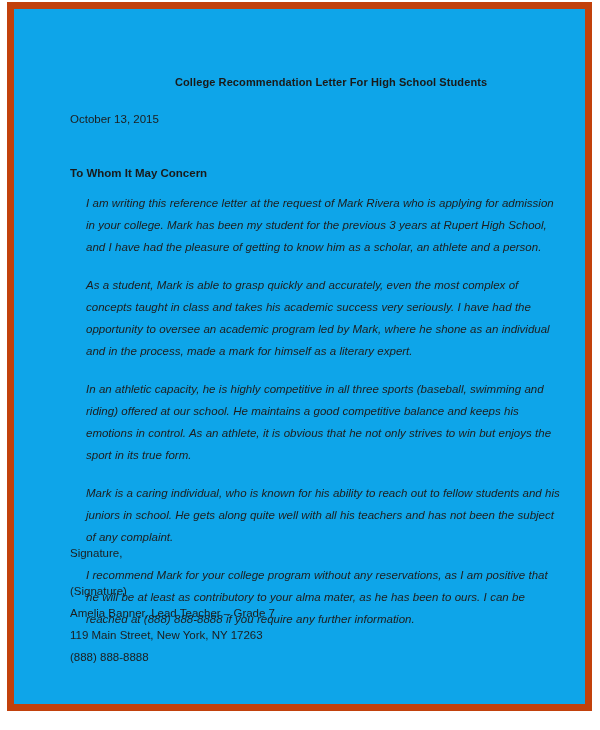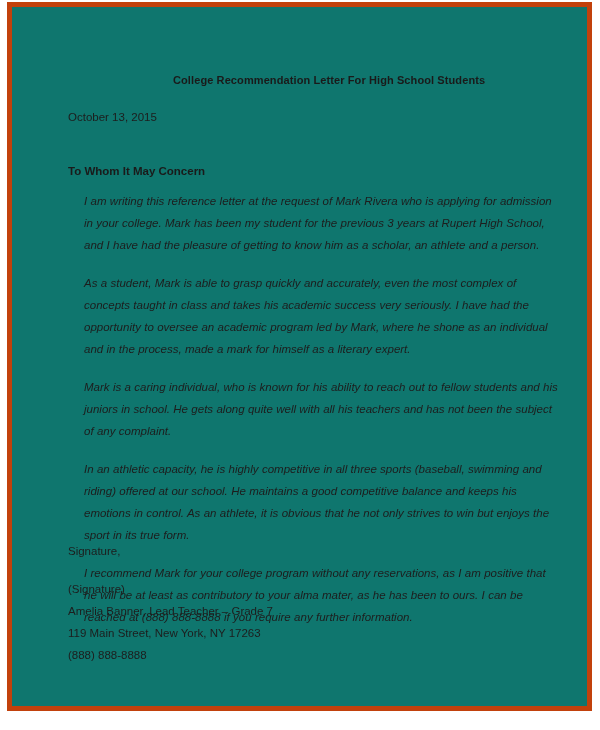--- a/index.html
+++ b/index.html
@@ -14,22 +14,22 @@
     font-family: "Liberation Sans", sans-serif;
     -webkit-font-smoothing: antialiased;
   }
 
   .page {
     position: absolute;
     left: 7px;
     top: 2px;
     width: 585px;
     height: 709px;
-    background: #0f766e;
-    border: 5px solid #c2410c;
+    background: #0ea5e9;
+    border: 7px solid #c2410c;
     box-sizing: border-box;
   }
 
   .page-inner {
     position: absolute;
     left: 48px;
     top: 0;
     width: 490px;
   }
 
@@ -118,22 +118,22 @@
 
     <h1 class="doc-title">College Recommendation Letter For High School Students</h1>
 
     <div class="date-line">October 13, 2015</div>
 
     <div class="salutation">To Whom It May Concern</div>
 
     <div class="body-block">
       <p class="para">I am writing this reference letter at the request of Mark Rivera who is applying for admission in your college. Mark has been my student for the previous 3 years at Rupert High School, and I have had the pleasure of getting to know him as a scholar, an athlete and a person.</p>
       <p class="para">As a student, Mark is able to grasp quickly and accurately, even the most complex of concepts taught in class and takes his academic success very seriously. I have had the opportunity to oversee an academic program led by Mark, where he shone as an individual and in the process, made a mark for himself as a literary expert.</p>
+      <p class="para">In an athletic capacity, he is highly competitive in all three sports (baseball, swimming and riding) offered at our school. He maintains a good competitive balance and keeps his emotions in control. As an athlete, it is obvious that he not only strives to win but enjoys the sport in its true form.</p>
       <p class="para">Mark is a caring individual, who is known for his ability to reach out to fellow students and his juniors in school. He gets along quite well with all his teachers and has not been the subject of any complaint.</p>
-      <p class="para">In an athletic capacity, he is highly competitive in all three sports (baseball, swimming and riding) offered at our school. He maintains a good competitive balance and keeps his emotions in control. As an athlete, it is obvious that he not only strives to win but enjoys the sport in its true form.</p>
       <p class="para">I recommend Mark for your college program without any reservations, as I am positive that he will be at least as contributory to your alma mater, as he has been to ours. I can be reached at (888) 888-8888 if you require any further information.</p>
     </div>
 
     <div class="closing-block">
       <div class="closing-word">Signature,</div>
       <ul class="sig-lines">
         <li>(Signature)</li>
         <li>Amelia Banner, Lead Teacher – Grade 7</li>
         <li>119 Main Street, New York, NY 17263</li>
         <li>(888) 888-8888</li>

